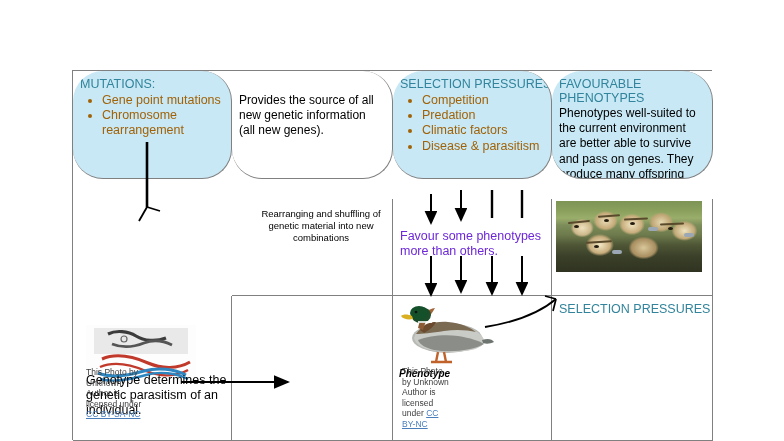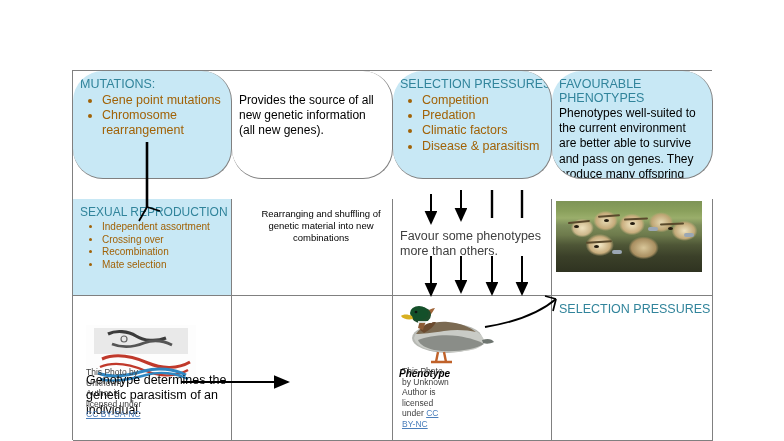--- a/index.html
+++ b/index.html
@@ -95,21 +95,21 @@
     text-align: center;
     font-size: 9.5px;
     line-height: 12px;
     color: #000;
     padding-top: 9px;
   }
 
   .mid-text {
     font-size: 12.5px;
     line-height: 15.2px;
-    color: #404040;
+    color: #6d28d9;
   }
 
   
   .photo {
     position: absolute;
     overflow: hidden;
   }
 
   .ducklings {
     left: 556px; top: 201px;
@@ -215,29 +215,20 @@
         <li>Climatic factors</li>
         <li>Disease &amp; parasitism</li>
       </ul>
     </div>
 
     <div class="cell blue c3 r0 pad">
       <div class="hdr wrap" style="line-height:14px;">FAVOURABLE PHENOTYPES</div>
       <div class="body-text">Phenotypes well-suited to the current environment are better able to survive and pass on genes. They produce many offspring with favourable traits.</div>
     </div>
 
-    <div class="cell blue c0 r1 pad">
-      <div class="hdr small">SEXUAL REPRODUCTION</div>
-      <ul class="bullets small">
-        <li>Independent assortment</li>
-        <li>Crossing over</li>
-        <li>Recombination</li>
-        <li>Mate selection</li>
-      </ul>
-    </div>
 
     <div class="cell white c1 r1">
       <div class="center-text">Rearranging and shuffling of genetic material into new combinations</div>
     </div>
 
     <div class="cell white c2 r1 pad">
       <div class="mid-text" style="padding-top:24px;">Favour some phenotypes more than others.</div>
     </div>
 
     <div class="cell white c3 r1"></div>

